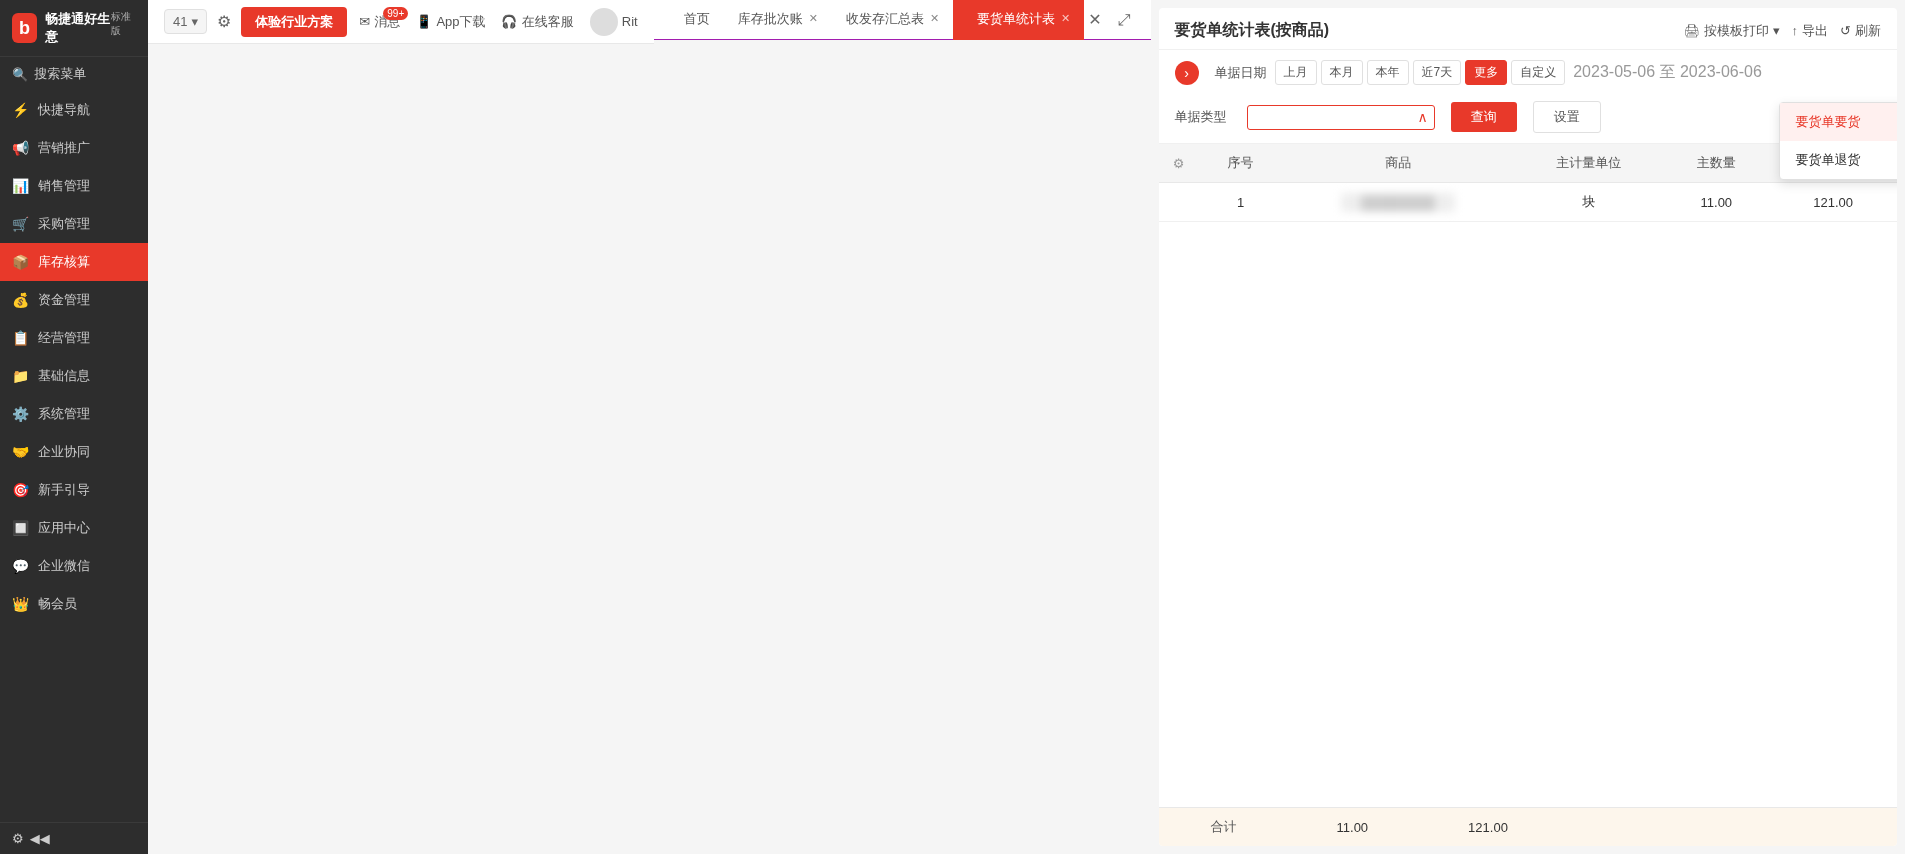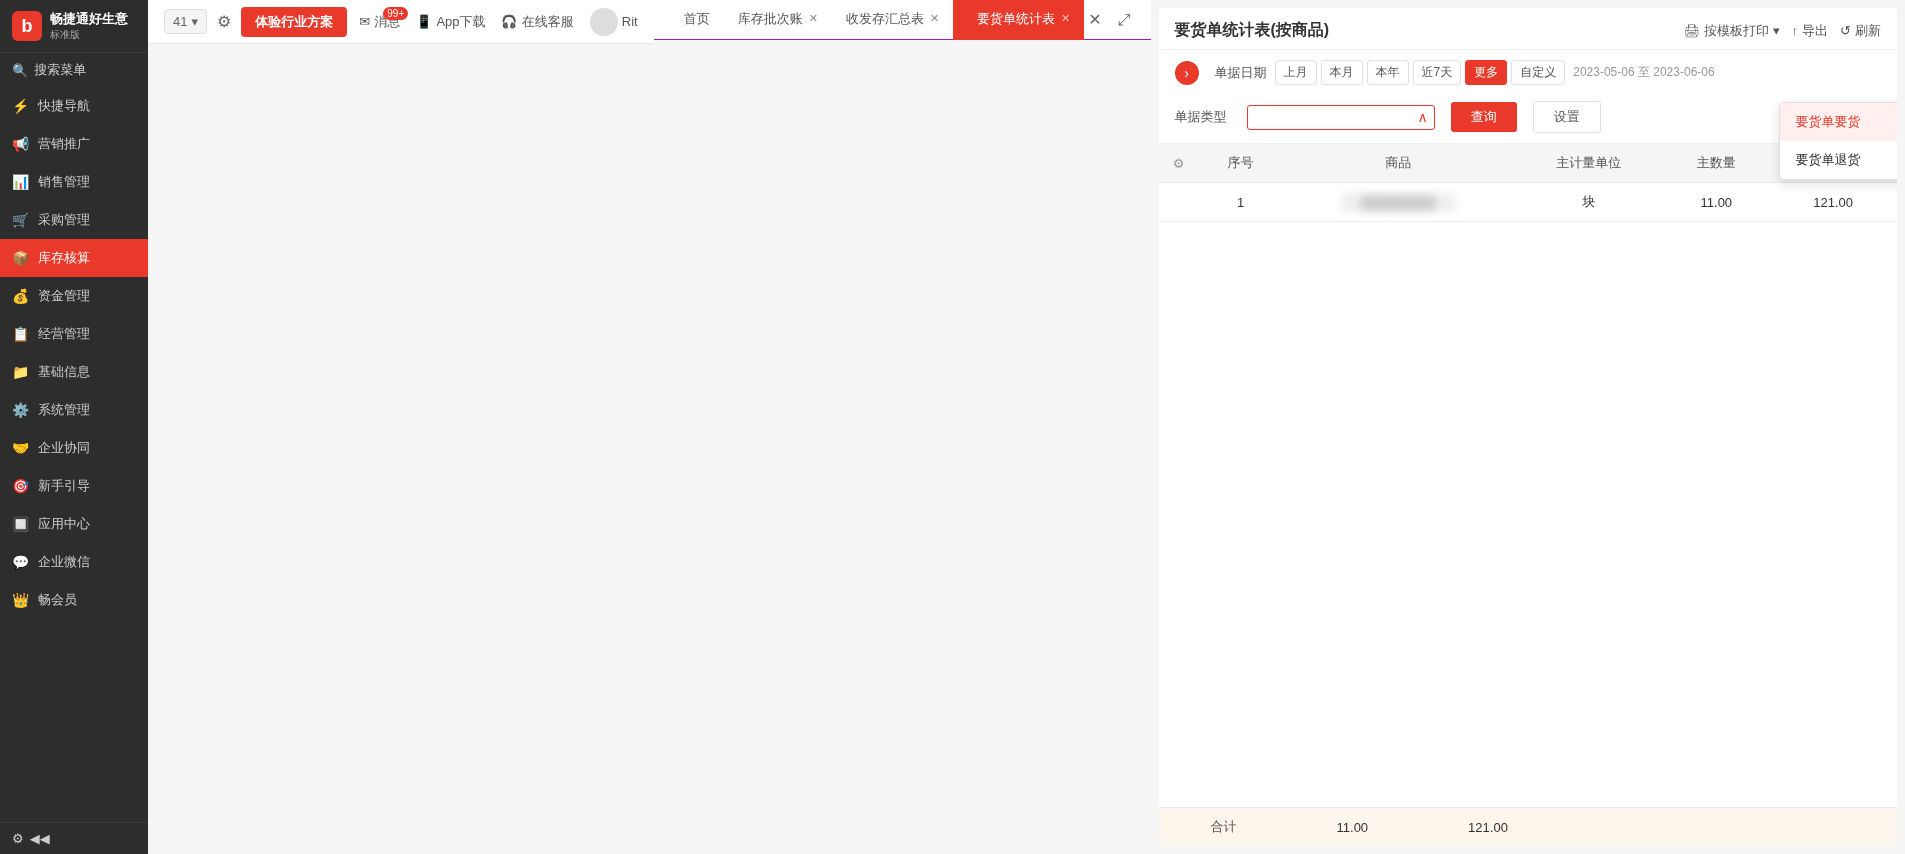--- a/index.html
+++ b/index.html
@@ -28,21 +28,21 @@
       height: 30px;
       background: #e8392a;
       border-radius: 6px;
       display: flex;
       align-items: center;
       justify-content: center;
       color: #fff;
       font-size: 18px;
       font-weight: bold;
     }
-    .logo-text { display: flex; flex-direction: column; }
+    .logo-text { display: flex; flex-direction: row; }
     .logo-title { color: #fff; font-size: 13px; font-weight: bold; }
     .logo-sub { color: #aaa; font-size: 10px; }
 
     .sidebar-search {
       display: flex;
       align-items: center;
       padding: 8px 12px;
       color: #ccc;
       cursor: pointer;
       gap: 6px;
@@ -299,21 +299,21 @@
       cursor: pointer;
       font-size: 12px;
     }
     .date-btn.more {
       background: #e8392a;
       color: #fff;
       border-color: #e8392a;
     }
     .date-range {
       color: #999;
-      font-size: 12px;
+      font-size: 16px;
     }
     .filter-input-group {
       display: flex;
       align-items: center;
       gap: 20px;
     }
     .dropdown-arrow {
       color: #e8392a;
       cursor: pointer;
       font-size: 14px;

